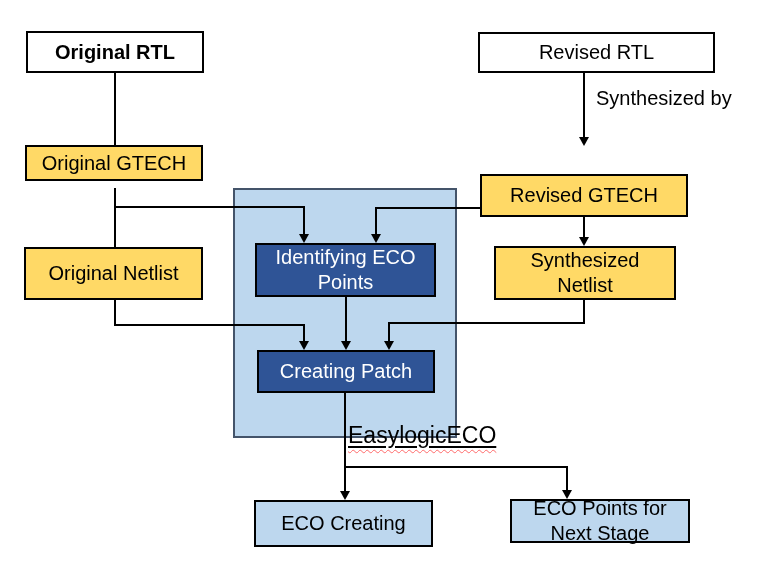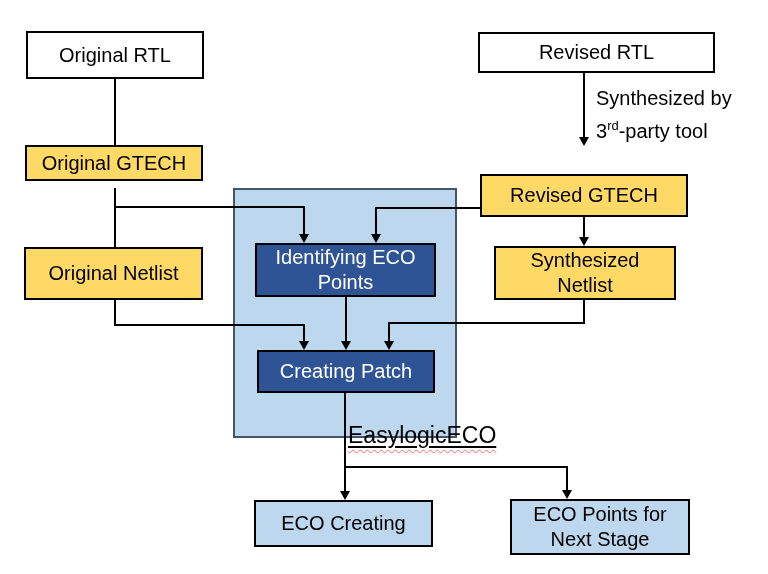--- a/index.html
+++ b/index.html
@@ -65,30 +65,30 @@
     text-decoration: underline wavy var(--spellcheck-red, #FF6B6B);
     text-decoration-thickness: 1px;
     text-underline-offset: 6px;
   }
   .tool-name .solid-underline {
     text-decoration: underline solid var(--text, #000);
     text-decoration-thickness: 1.5px;
     text-underline-offset: 3px;
   }
   
-  #n-original-rtl        { left: 26px;  top: 31px;  width: 178px; height: 48px; }
+  #n-original-rtl        { left: 26px;  top: 31px;  width: 178px; height: 42px; font-weight: bold; }
   #n-revised-rtl         { left: 478px; top: 32px;  width: 237px; height: 41px; }
   #n-original-gtech      { left: 25px;  top: 145px; width: 178px; height: 36px; }
   #n-revised-gtech       { left: 480px; top: 146px; width: 208px; height: 43px; margin-top: 28px; }
   #n-original-netlist    { left: 24px;  top: 247px; width: 179px; height: 53px; }
   #n-synth-netlist       { left: 494px; top: 246px; width: 182px; height: 54px; padding: 0 16px; }
   #n-identifying         { left: 255px; top: 243px; width: 181px; height: 54px; padding: 16px 10px; }
   #n-creating-patch      { left: 257px; top: 350px; width: 178px; height: 43px; }
   #n-eco-netlist         { left: 254px; top: 500px; width: 179px; height: 47px; }
-  #n-eco-points          { left: 510px; top: 499px; width: 180px; height: 56px; padding: 0 4px; }
+  #n-eco-points          { left: 510px; top: 499px; width: 180px; height: 44px; padding: 0 4px; }
 </style>
 </head>
 <body>
 
 <div id="stage">
 
   <div class="container-box"></div>
 
   <div class="vline" style="left:114px; top:73px;  height:72px;"></div>
   <div class="vline" style="left:114px; top:188px; height:59px;"></div>
@@ -140,20 +140,19 @@
   <div id="n-identifying" class="box dark-box">Identifying ECO Points</div>
 
   <div id="n-creating-patch" class="box dark-box">Creating Patch</div>
 
   <div id="n-eco-netlist" class="box blue-box">ECO Creating</div>
 
   <div id="n-eco-points" class="box blue-box">ECO Points for Next Stage</div>
 
   <div class="annotation">
     <div>Synthesized by</div>
-    <div><span>3</span><sup>rd</sup><span>-party tool</span></div>
   </div>
 
   <div class="tool-name">
     <span class="wavy"><span class="solid-underline">EasylogicECO</span></span>
   </div>
 
 </div>
 
 </body></html>

